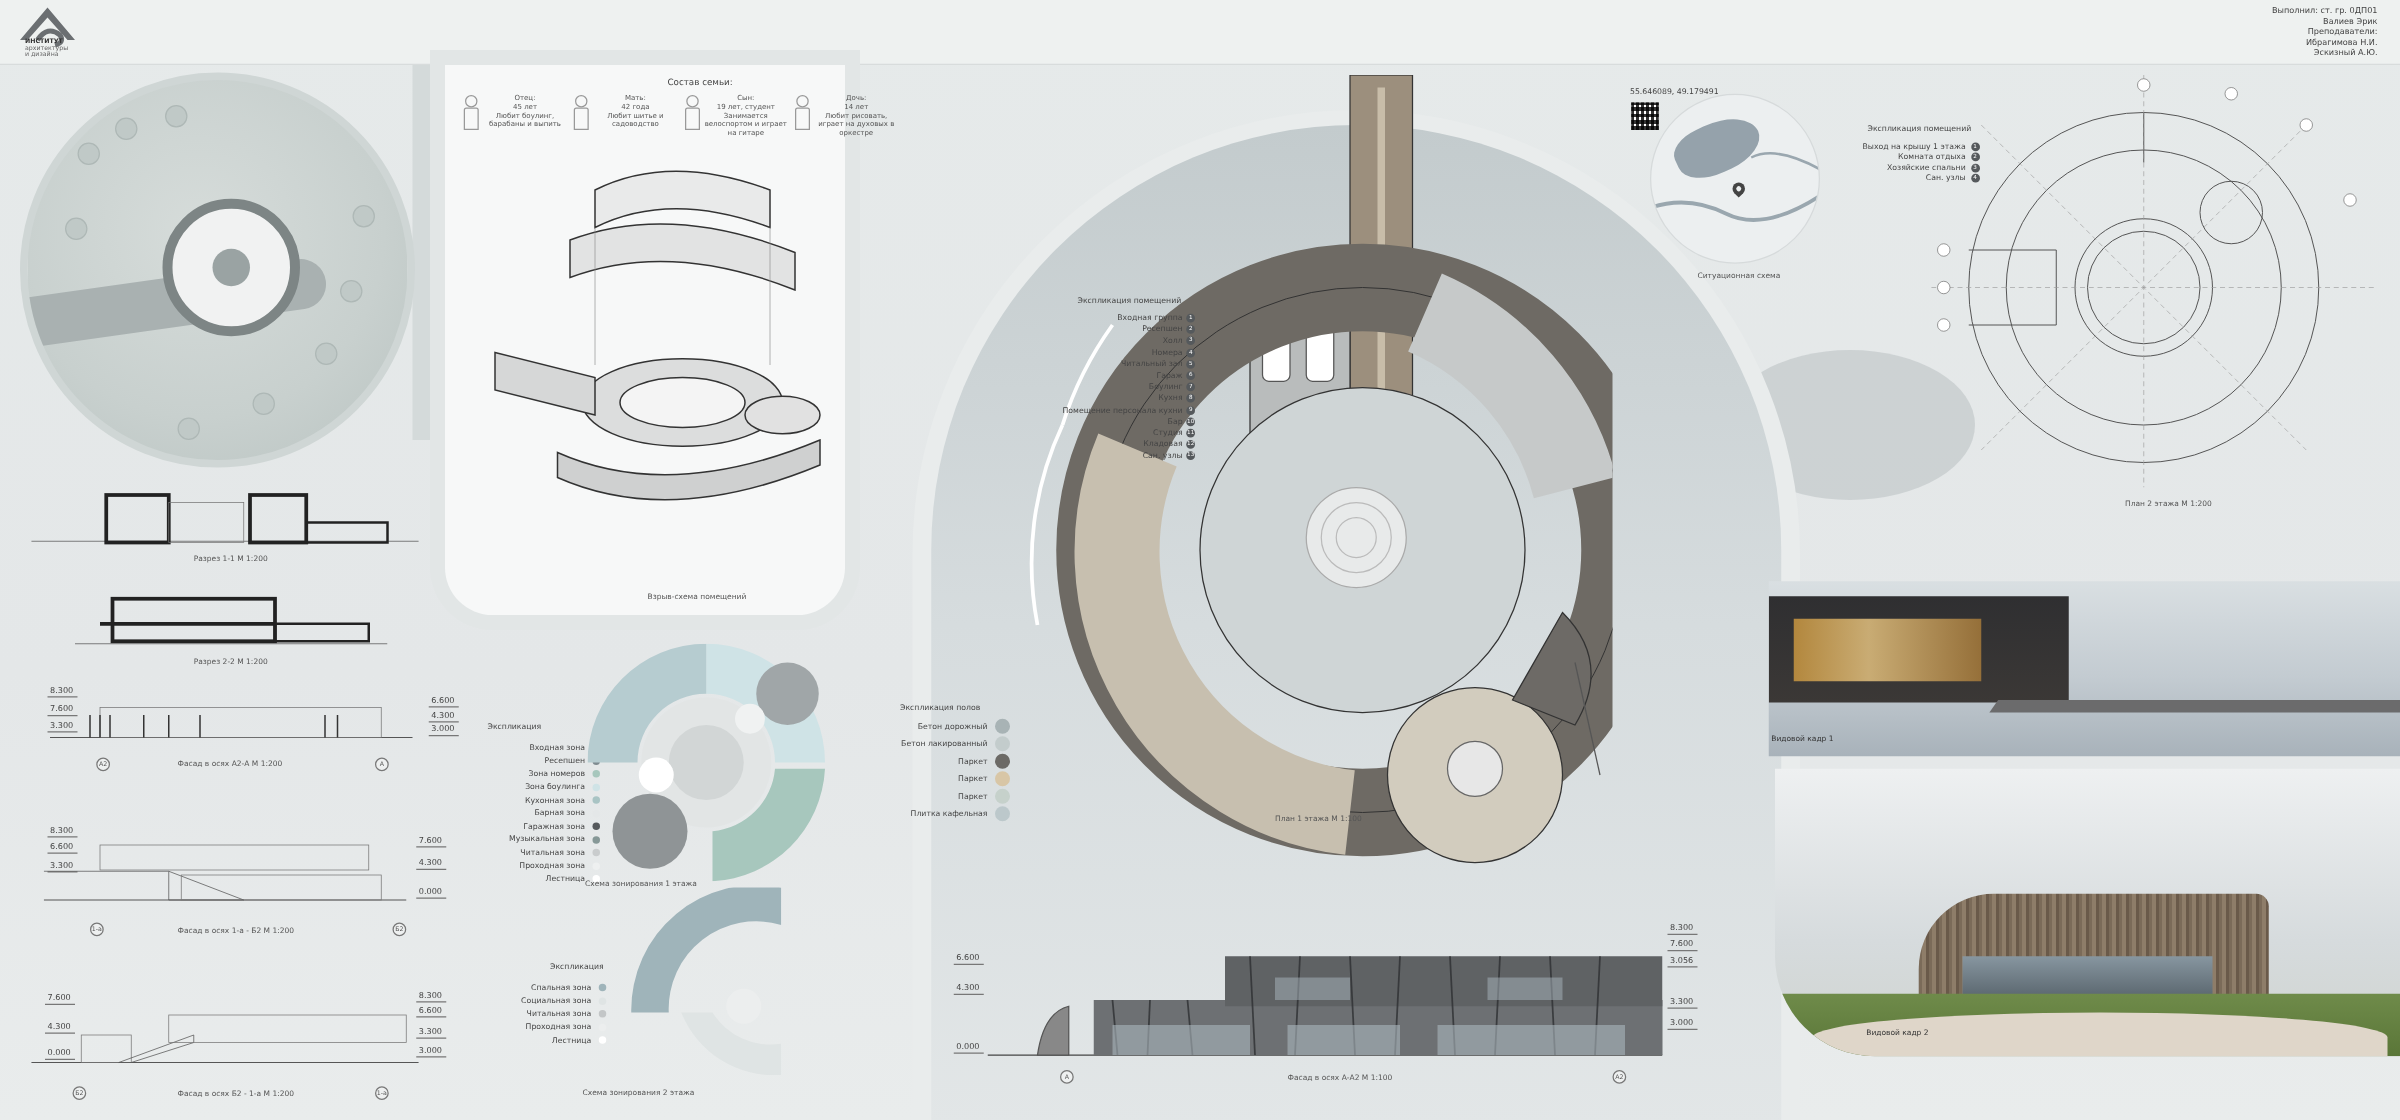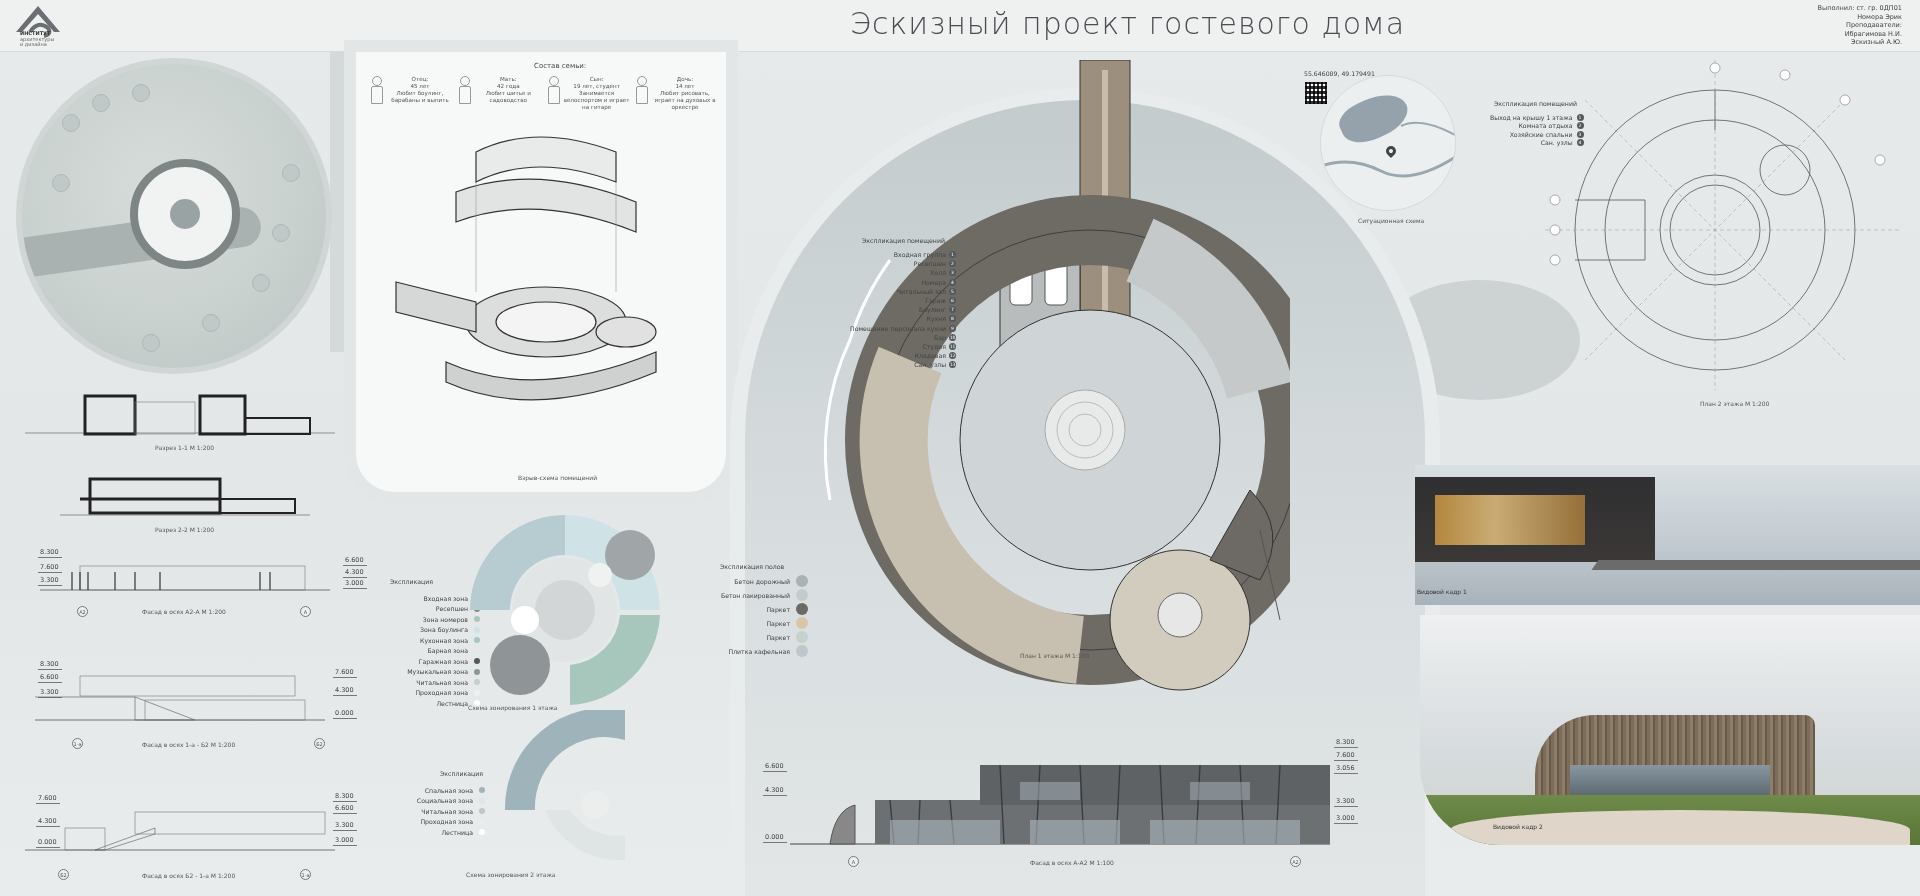--- a/index.html
+++ b/index.html
@@ -20,21 +20,21 @@
 
   
   .site-circle { position: absolute; left: 16px; top: 58px; width: 316px; height: 316px; border-radius: 50%; background: radial-gradient(circle at 45% 40%, #d6dcda 0%, #c8d0ce 60%, #b9c3c1 100%); overflow: hidden; border: 6px solid #cfd6d5; }
   .road { position: absolute; left: -40px; top: 160px; width: 280px; height: 40px; border-radius: 20px; background: #a9b1b1; transform: rotate(-8deg); }
   .building-top { position: absolute; left: 108px; top: 95px; width: 110px; height: 110px; border-radius: 50%; background: #f1f2f2; border: 8px solid #7d8585; }
   .building-top::after { content:""; position:absolute; left: 32px; top: 32px; width: 30px; height: 30px; border-radius:50%; background:#9aa3a3; }
   .tree-dot { position: absolute; width: 18px; height: 18px; border-radius: 50%; background: #c0c9c7; border: 1px solid #aeb8b6; }
   .left-curve { position: absolute; left: 330px; top: 52px; width: 60px; height: 300px; border-left: 40px solid #d4dada; border-radius: 0 0 0 0; }
 
   
-  .family-panel { position: absolute; left: 356px; top: 52px; width: 370px; height: 440px; background: #f7f8f8; border-radius: 0 0 38px 38px; box-shadow: 0 0 0 12px #e2e6e6; }
+  .family-panel { position: absolute; left: 356px; top: 52px; width: 320px; height: 440px; background: #f7f8f8; border-radius: 0 0 38px 38px; box-shadow: 0 0 0 12px #e2e6e6; }
   .family-title { position: absolute; left: 178px; top: 10px; font-size: 7px; color: #444; }
   .family-members { position: absolute; left: 14px; top: 24px; width: 350px; display: flex; justify-content: space-between; }
   .member { display: flex; align-items: flex-start; gap: 3px; }
   .person-icon { width: 12px; height: 28px; position: relative; }
   .person-icon::before { content:""; position:absolute; left:2px; top:0; width:8px; height:8px; border:1.5px solid #999; border-radius:50%; }
   .person-icon::after { content:""; position:absolute; left:1px; top:10px; width:10px; height:16px; border:1.5px solid #999; border-radius: 2px 2px 0 0; }
   .member-text { font-size: 5.6px; line-height: 7px; text-align: center; color: #555; width: 70px; }
   .axon { position: absolute; left: 30px; top: 80px; width: 310px; height: 300px; }
   .axon-caption { position: absolute; left: 162px; top: 422px; font-size: 6px; color: #555; }
 
@@ -109,24 +109,23 @@
   <div class="header-band"></div>
   <svg class="logo" viewBox="0 0 60 48">
     <path d="M8 30 L30 4 L52 30 L46 30 L30 12 L14 30 Z" fill="#6b6f72"></path>
     <path d="M22 30 Q30 18 40 26 Q44 32 36 34" fill="none" stroke="#6b6f72" stroke-width="4"></path>
   </svg>
   <div class="logo-text">
     <div>ИНСТИТУТ</div>
     <span>архитектуры</span>
     <span>и дизайна</span>
   </div>
-  <div class="title">Эскизный проект гостевого дома</div>
   <div class="credits">
     <div>Выполнил: ст. гр. 0ДП01</div>
-    <div>Номера Эрик</div>
+    <div>Валиев Эрик</div>
     <div>Преподаватели:</div>
     <div>Ибрагимова Н.И.</div>
     <div>Эскизный А.Ю.</div>
   </div>
 
   <div class="tree-bg" style="left:820px;top:620px;width:260px;height:140px;"></div>
   <div class="tree-bg" style="left:1380px;top:280px;width:200px;height:120px;"></div>
   <div class="tree-bg" style="left:1160px;top:680px;width:200px;height:110px;"></div>
 
   <div class="left-curve"></div>

